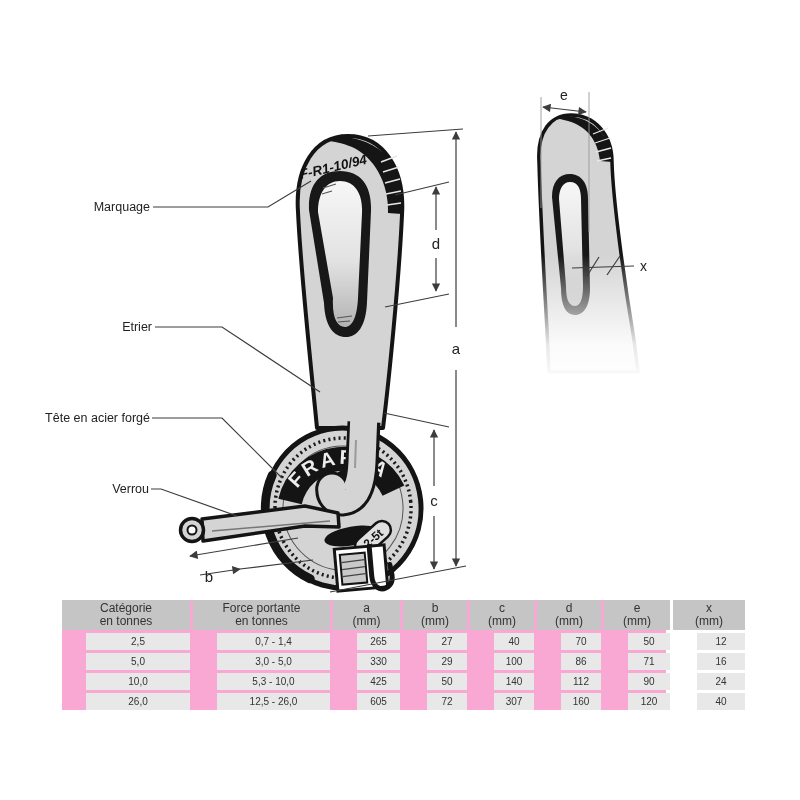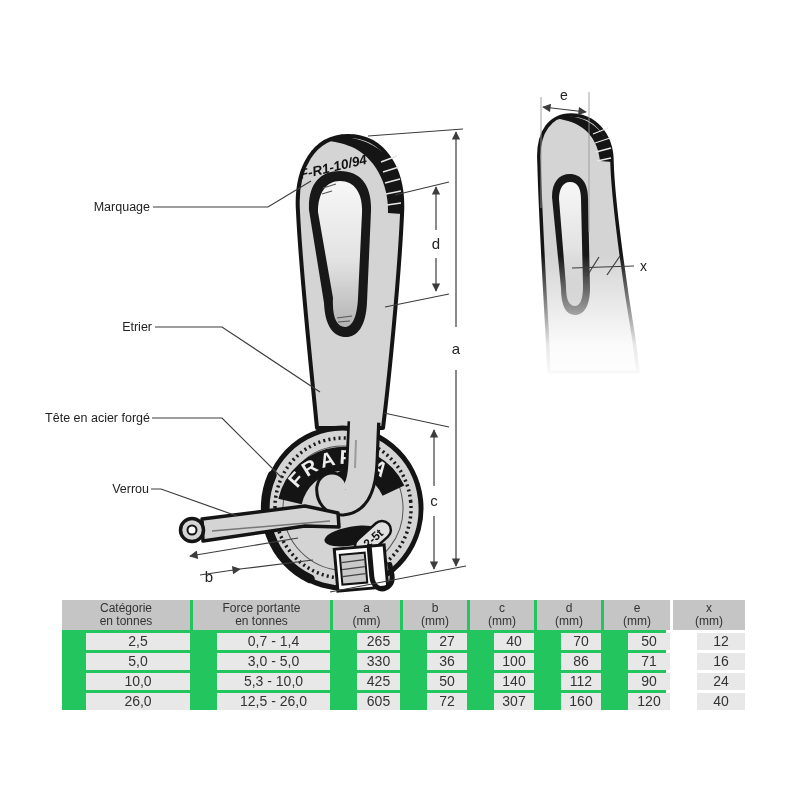--- a/index.html
+++ b/index.html
@@ -10,25 +10,25 @@
   svg text{font-family:"Liberation Sans",sans-serif;fill:#222;}
   .part-label{font-size:12.5px;}
   .dim-letter{font-size:15px;}
   .dim-letter-sm{font-size:14px;}
   .marking{font-size:13.5px;font-weight:bold;font-style:italic;fill:#101010;}
   .brand-txt{font-size:20px;font-weight:bold;letter-spacing:3px;fill:#ededed;}
   .badge-txt{font-size:12px;font-weight:bold;fill:#141414;}
   
   .spec-table{position:absolute;left:62px;top:600px;width:604px;
       display:grid;grid-template-columns:128px 137px 67px 64px 64px 64px 66px 72px;
-      grid-template-rows:30px 17px 17px 17px 17px;gap:3px;background:#22c55e;}
+      grid-template-rows:30px 17px 17px 17px 17px;gap:3px;background:#f9a8d4;}
   .cell{display:flex;flex-direction:column;align-items:center;justify-content:center;
         font-size:12px;color:#333;line-height:13px;white-space:nowrap;}
   .hdr{background:#c5c5c5;}
-  .row{background:#e8e8e8;font-size:14px;margin-left:24px;}
+  .row{background:#e8e8e8;font-size:10px;margin-left:24px;}
 </style>
 </head>
 <body>
 
 <div class="stage">
 
 <svg width="800" height="600" viewBox="0 0 800 600">
   <defs>
     <marker id="arr" viewBox="0 0 10 10" refX="9" refY="5" markerWidth="9.5" markerHeight="7" orient="auto-start-reverse">
       <path d="M0,0 L10,5 L0,10 Z" fill="#3c3c3c"></path>
@@ -214,21 +214,21 @@
   <div class="cell row">265</div>
   <div class="cell row">27</div>
   <div class="cell row">40</div>
   <div class="cell row">70</div>
   <div class="cell row">50</div>
   <div class="cell row">12</div>
 
   <div class="cell row">5,0</div>
   <div class="cell row">3,0 - 5,0</div>
   <div class="cell row">330</div>
-  <div class="cell row">36</div>
+  <div class="cell row">29</div>
   <div class="cell row">100</div>
   <div class="cell row">86</div>
   <div class="cell row">71</div>
   <div class="cell row">16</div>
 
   <div class="cell row">10,0</div>
   <div class="cell row">5,3 - 10,0</div>
   <div class="cell row">425</div>
   <div class="cell row">50</div>
   <div class="cell row">140</div>

